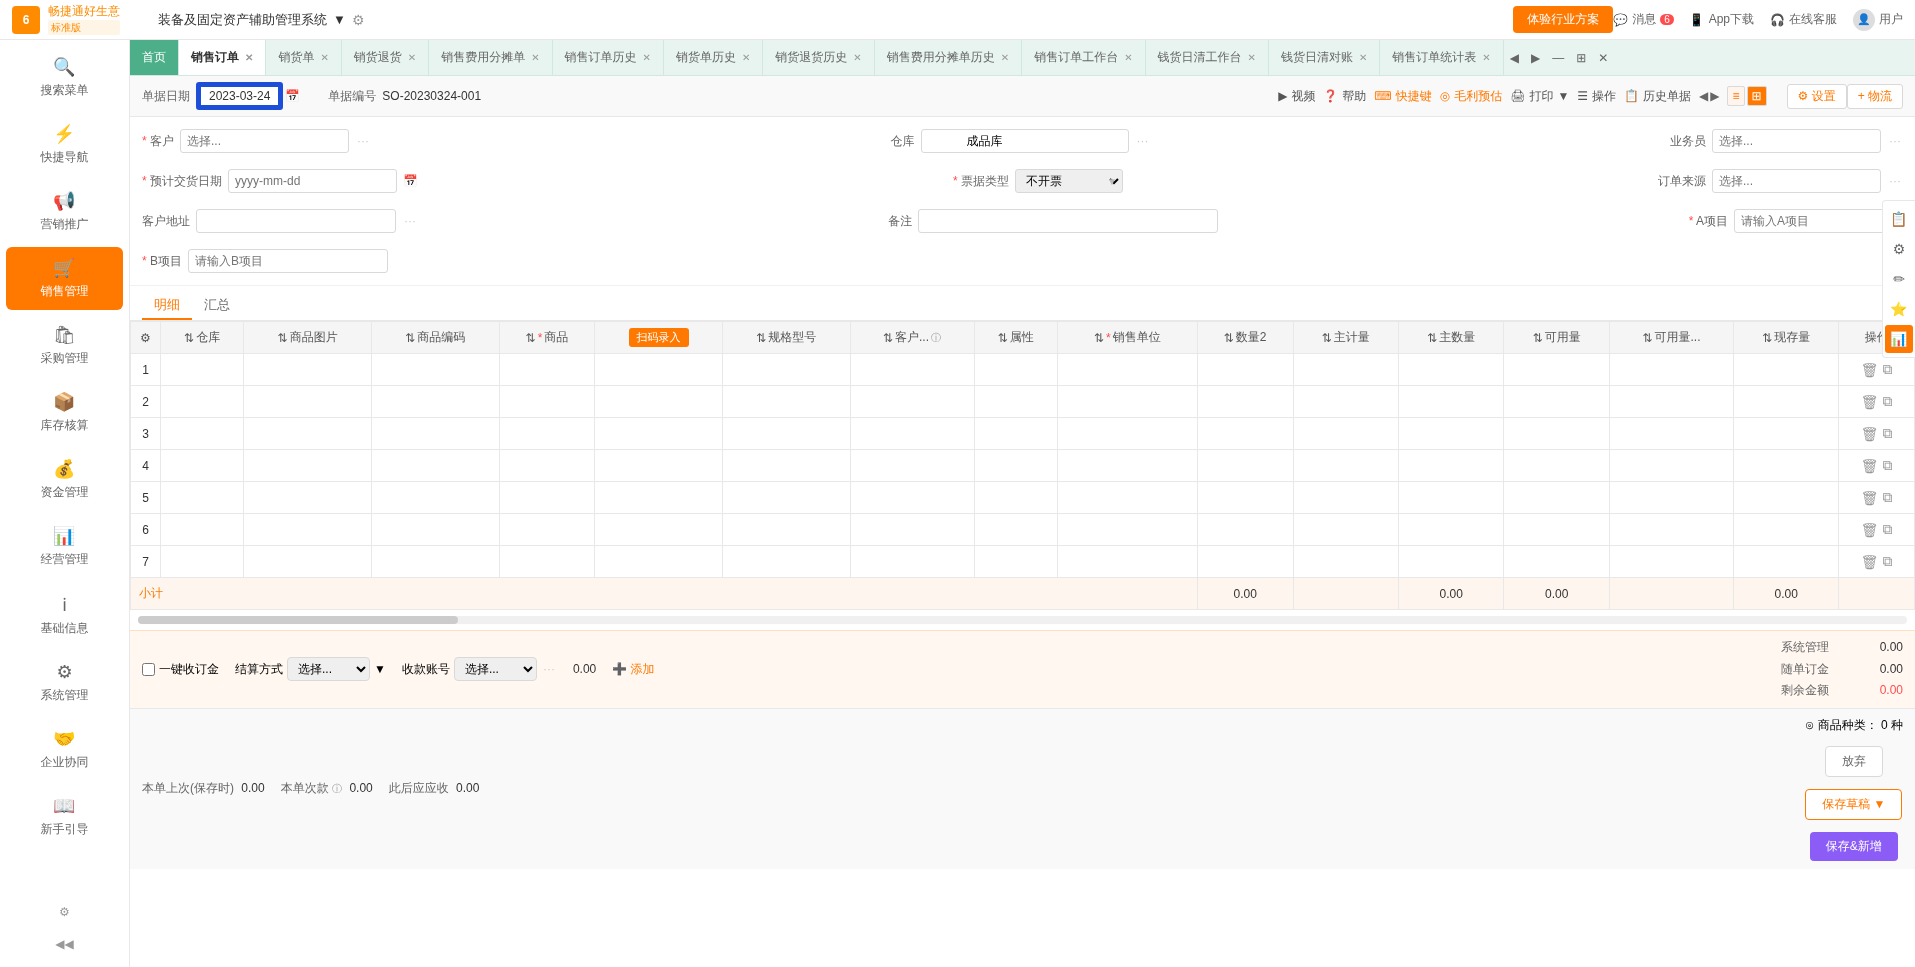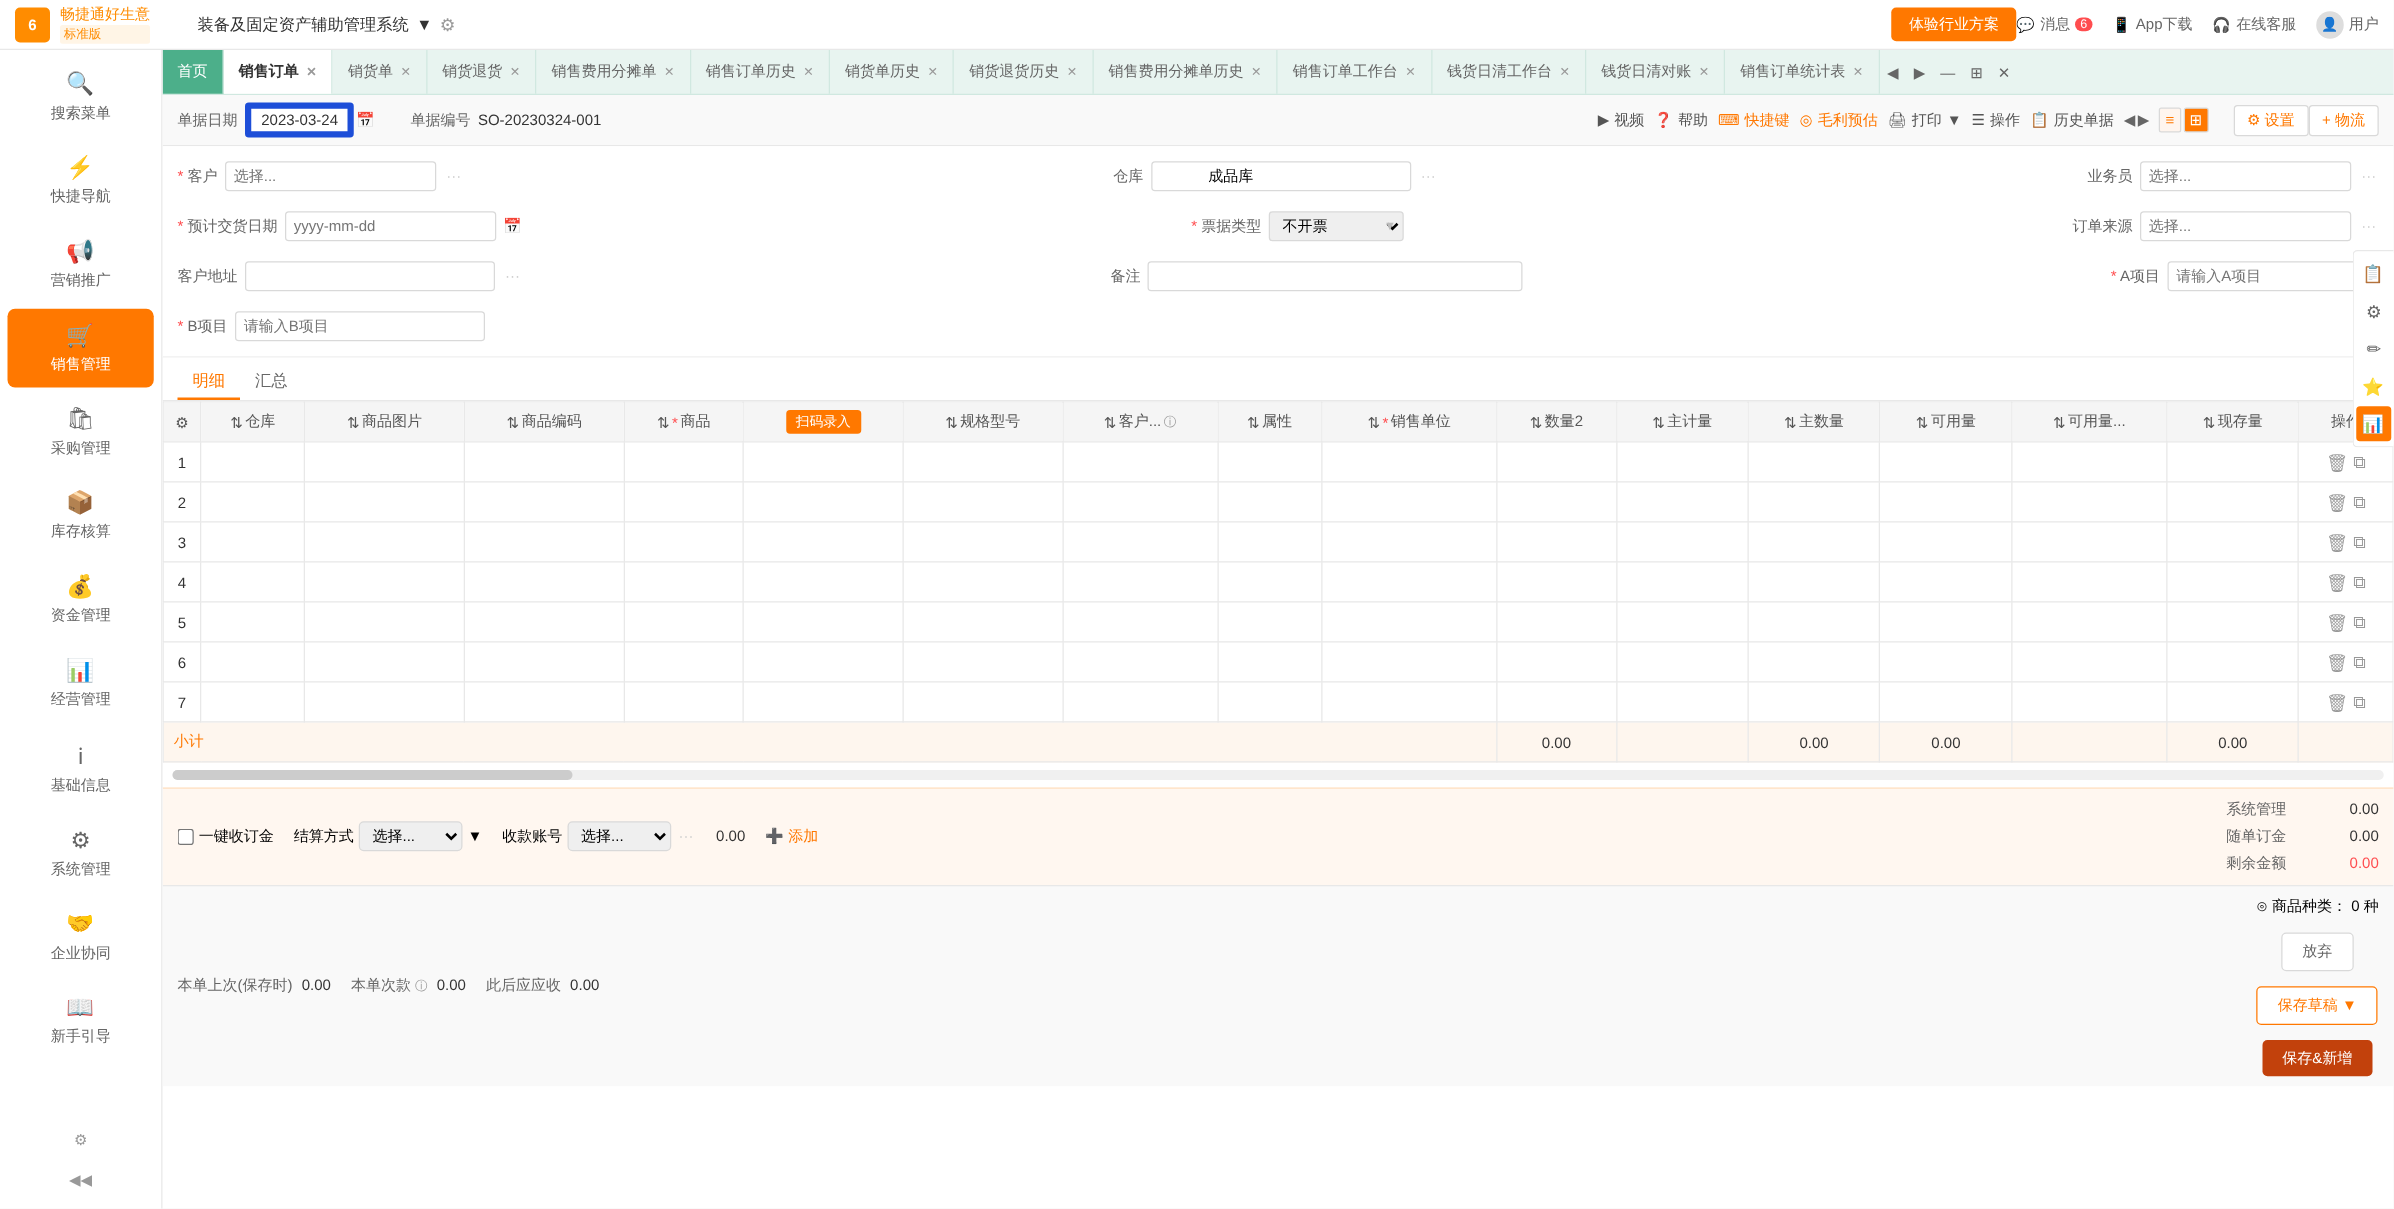--- a/index.html
+++ b/index.html
@@ -81,21 +81,21 @@
     .bottom-field { display: flex; align-items: center; gap: 4px; }
     .bottom-select { border: 1px solid #d9d9d9; border-radius: 4px; padding: 2px 20px 2px 6px; height: 24px; font-size: 12px; }
     .add-link { color: #ff7800; cursor: pointer; }
 
     
     .page-footer { display: flex; align-items: center; padding: 8px 12px; background: #f9f9f9; border-top: 1px solid #e8e8e8; justify-content: space-between; }
     .footer-left { display: flex; gap: 16px; color: #666; }
     .footer-right { display: flex; align-items: center; gap: 12px; flex-direction: column; }
     .btn-discard { border: 1px solid #d9d9d9; background: white; padding: 6px 16px; border-radius: 4px; cursor: pointer; color: #666; }
     .btn-save-draft { border: 1px solid #ff7800; background: white; color: #ff7800; padding: 6px 16px; border-radius: 4px; cursor: pointer; }
-    .btn-save-new { background: #c2410c; color: white; border: none; padding: 6px 16px; border-radius: 4px; cursor: pointer; }
+    .btn-save-new { background: #8b5cf6; color: white; border: none; padding: 6px 16px; border-radius: 4px; cursor: pointer; }
     .float-btn { width: 28px; height: 28px; display: flex; align-items: center; justify-content: center; cursor: pointer; color: #666; border-radius: 3px; font-size: 14px; }
     .float-btn.orange { background: #ff7800; color: white; }
 
     
     .form-section-header { padding: 8px 12px; background: white; border-bottom: 1px solid #f0f0f0; }
     .header-form-row { display: flex; align-items: flex-start; gap: 12px; padding: 4px 0; }
     .hf-group { display: flex; align-items: center; gap: 6px; }
     .hf-label { color: #666; white-space: nowrap; min-width: fit-content; }
     .hf-label.req { }
     .hf-label.req::before { content: '* '; color: #ff4d4f; }

